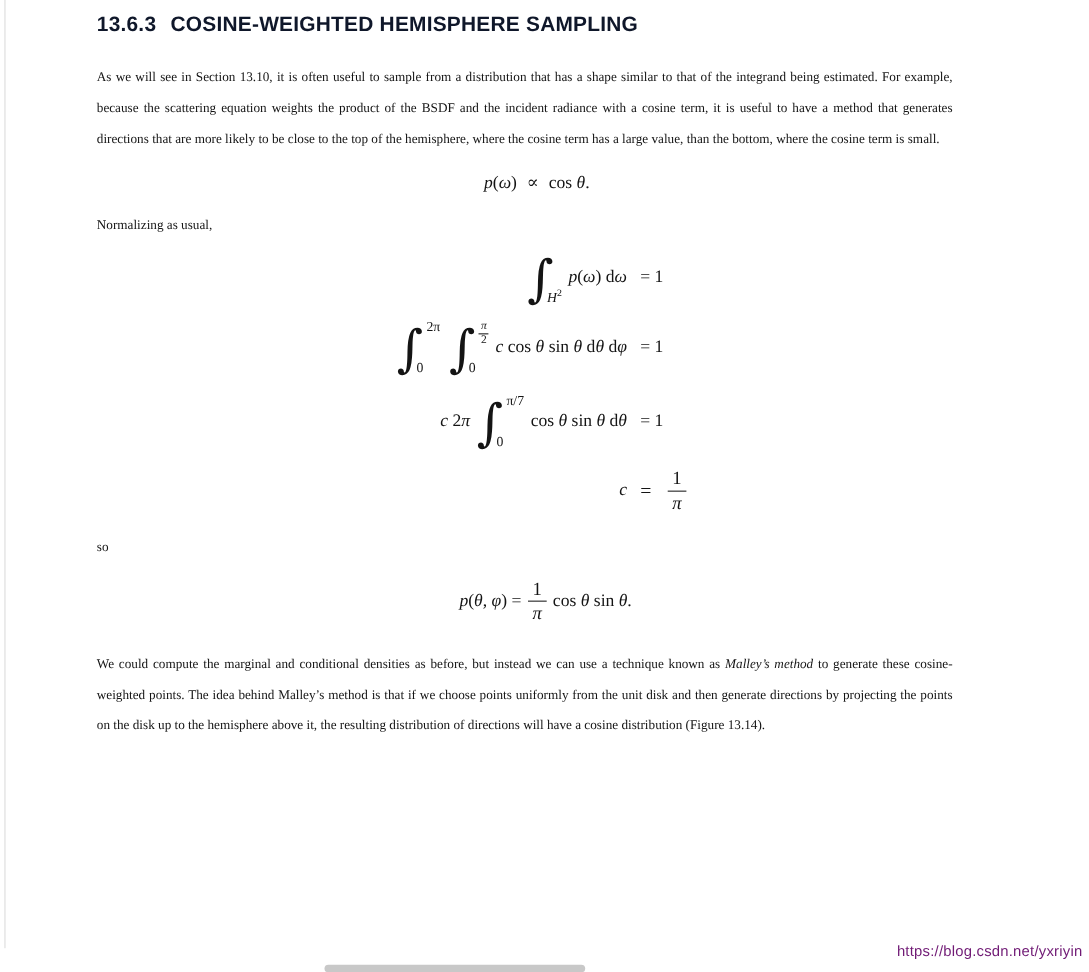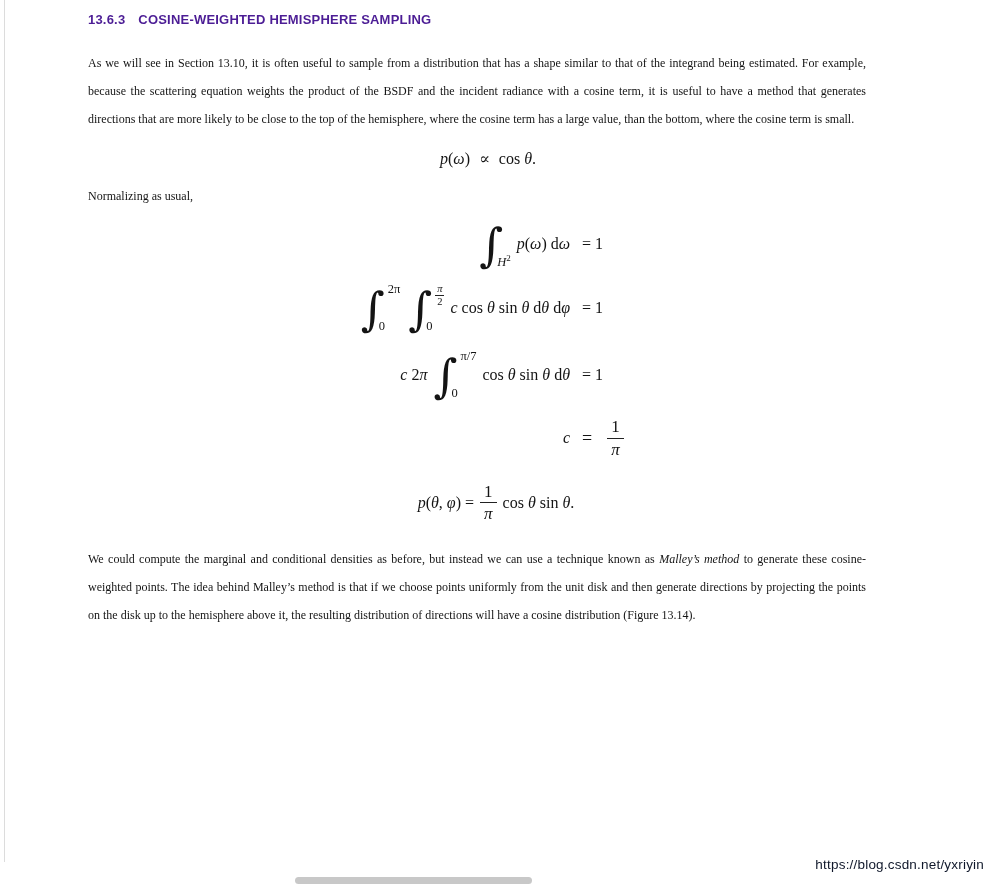--- a/index.html
+++ b/index.html
@@ -5,21 +5,21 @@
   * { margin:0; padding:0; box-sizing:border-box; }
   html,body { width:990px; height:884px; background:#ffffff; overflow:hidden; }
   body { position:relative; font-family:"Liberation Serif","DejaVu Serif",serif; color:#141414; }
 
   .left-border { position:absolute; left:4px; top:0; width:1px; height:862px; background:#dcdcdc; }
 
   .page { position:absolute; left:88px; top:8px; width:778px; }
 
   .heading { display:flex; align-items:baseline; margin-top:4px;
              font-family:"Liberation Sans","DejaVu Sans",sans-serif;
-             font-weight:700; font-size:13px; letter-spacing:0.2px; color:#4c1d95; }
+             font-weight:700; font-size:19px; letter-spacing:0.2px; color:#0f172a; }
   .h-num { margin-right:13px; }
 
   .body-text { font-size:12px; line-height:28px; text-align:justify; }
   .para { margin-top:14px; }
   .p1 { margin-top:22px; }
   .it, .tk-it { font-style:italic; }
   .tk-rm { font-style:normal; }
   .tk-rel { font-style:normal; margin:0 9px; }
   .math { font-size:16px; }
 
@@ -55,21 +55,21 @@
 
   .frac { display:inline-flex; flex-direction:column; align-items:center; margin:0 6px;
           font-size:17px; line-height:1.25; }
   .f-num { padding:0 4px; }
   .f-den { border-top:1.4px solid #222; padding:0 4px; font-style:italic; }
 
   .so-text { margin-top:8px; }
 
   .watermark { position:absolute; right:6px; bottom:12px;
                font-family:"Liberation Sans","DejaVu Sans",sans-serif;
-               font-size:13.5px; color:#0f172a; letter-spacing:0.2px; }
+               font-size:13.5px; color:#701a75; letter-spacing:0.2px; }
 
   .scroll-thumb { position:absolute; left:295px; bottom:0; width:237px; height:7px;
                   background:#c8c8c8; border-radius:3.5px; }
 </style>
 </head>
 <body>
 
 <div class="left-border"></div>
 
 <div class="page">
@@ -156,20 +156,21 @@
         <span class="tk-rm eqsign">=</span>
         <span class="frac">
           <span class="f-num">1</span>
           <span class="f-den">π</span>
         </span>
       </span>
     </div>
 
   </div>
 
+  <p class="body-text so-text">so</p>
 
   <div class="center-eq final-eq">
     <span class="math"><span class="tk tk-it">p</span><span class="tk tk-rm">(</span><span class="tk tk-it">θ</span><span class="tk tk-rm">, </span><span class="tk tk-it">φ</span><span class="tk tk-rm">) =</span></span>
     <span class="frac">
       <span class="f-num">1</span>
       <span class="f-den">π</span>
     </span>
     <span class="math"><span class="tk tk-rm">cos </span><span class="tk tk-it">θ</span><span class="tk tk-rm"> sin </span><span class="tk tk-it">θ</span><span class="tk tk-rm">.</span></span>
   </div>
 

